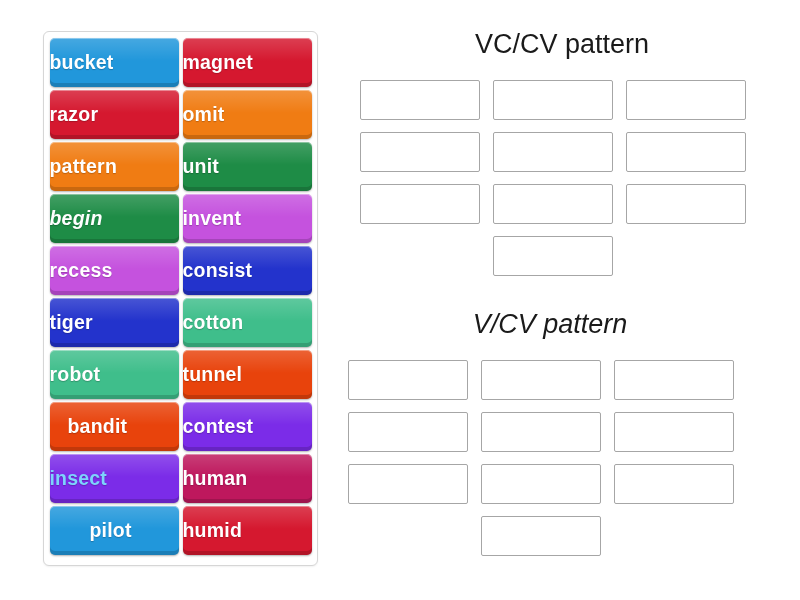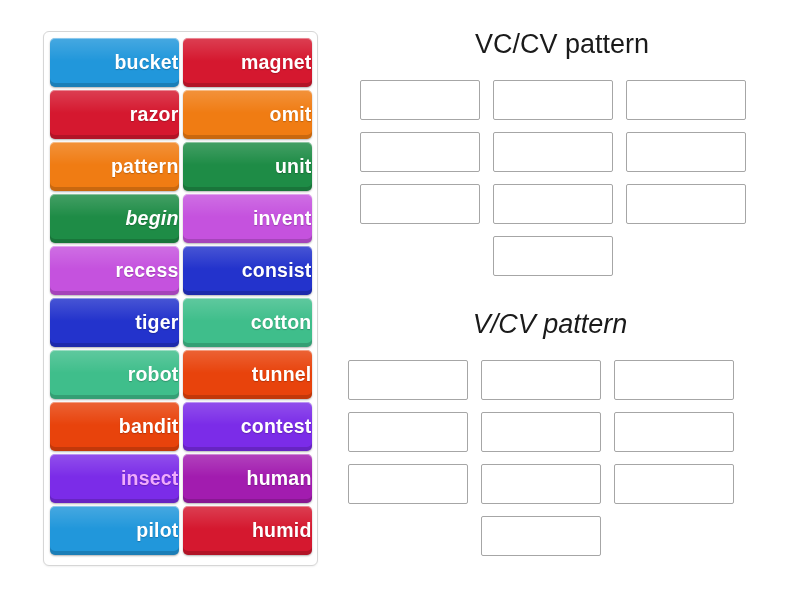--- a/index.html
+++ b/index.html
@@ -43,21 +43,21 @@
     row-gap: 3px;
     justify-content: center;
     align-content: start;
     padding-top: 1px;
   }
 
   .word-tile {
     position: relative;
     display: flex;
     align-items: center;
-    justify-content: flex-end;
+    justify-content: flex-start;
     height: 49px;
     border-radius: 5px;
     color: #ffffff;
     font-size: 19.5px;
     font-weight: bold;
     letter-spacing: .2px;
     text-align: center;
     cursor: move;
     user-select: none;
     text-shadow: 0 1px 1px rgba(0,0,0,0.22);
@@ -162,24 +162,24 @@
         </div>
         <div class="word-tile" style="background: rgb(232, 67, 12); color: #ffffff;">
           <span>tunnel</span>
         </div>
         <div class="word-tile" style="background: rgb(232, 67, 12); color: rgb(255, 255, 255); padding-left: 18px;">
           <span>bandit</span>
         </div>
         <div class="word-tile" style="background: rgb(123, 44, 232); color: rgb(255, 255, 255);">
           <span>contest</span>
         </div>
-        <div class="word-tile" style="background: rgb(123, 44, 232); color: #f0abfc;">
+        <div class="word-tile" style="background: rgb(123, 44, 232); color: #7dd3fc;">
           <span>insect</span>
         </div>
-        <div class="word-tile" style="background: #a21caf; color: rgb(255, 255, 255);">
+        <div class="word-tile" style="background: #be185d; color: rgb(255, 255, 255);">
           <span>human</span>
         </div>
         <div class="word-tile" style="background: rgb(33, 151, 219); color: rgb(255, 255, 255); padding-left: 40px;">
           <span>pilot</span>
         </div>
         <div class="word-tile" style="background: rgb(213, 24, 47); color: rgb(255, 255, 255);">
           <span>humid</span>
         </div>
       </div>
   </div>

